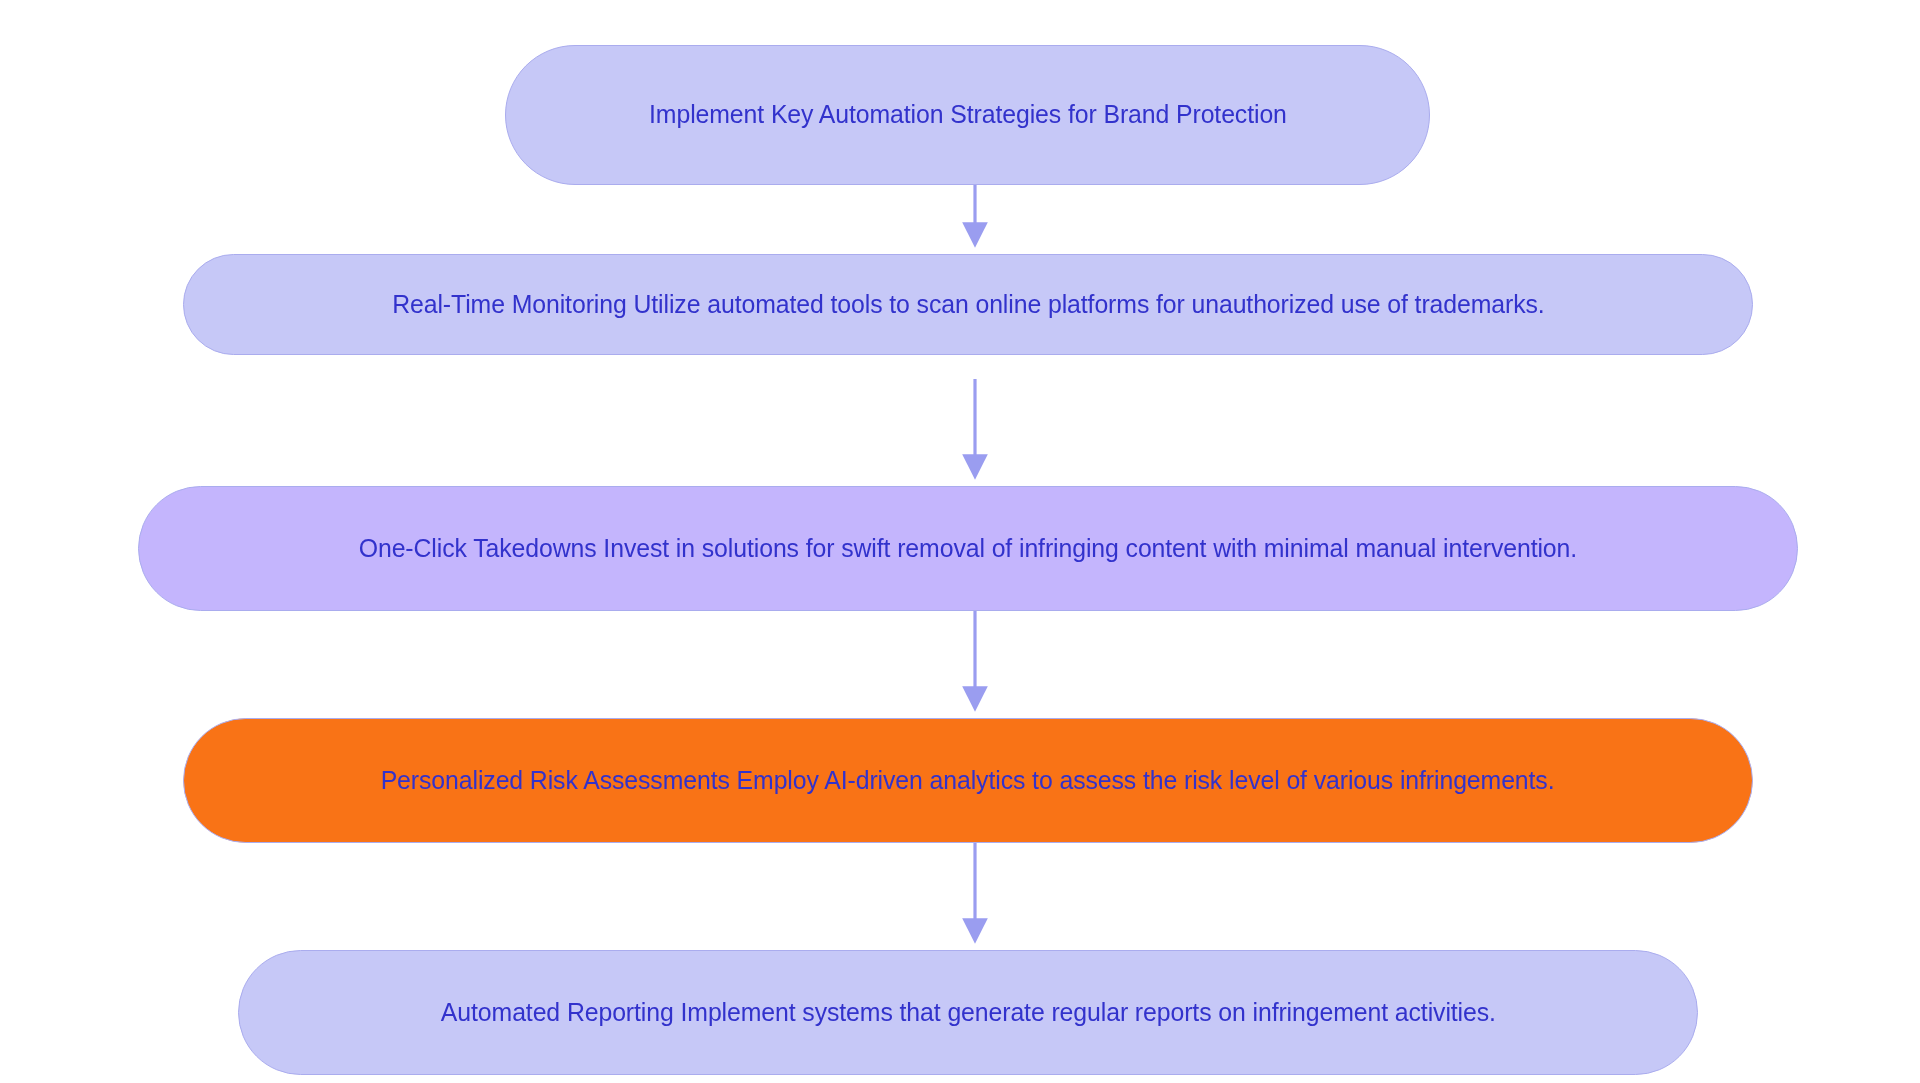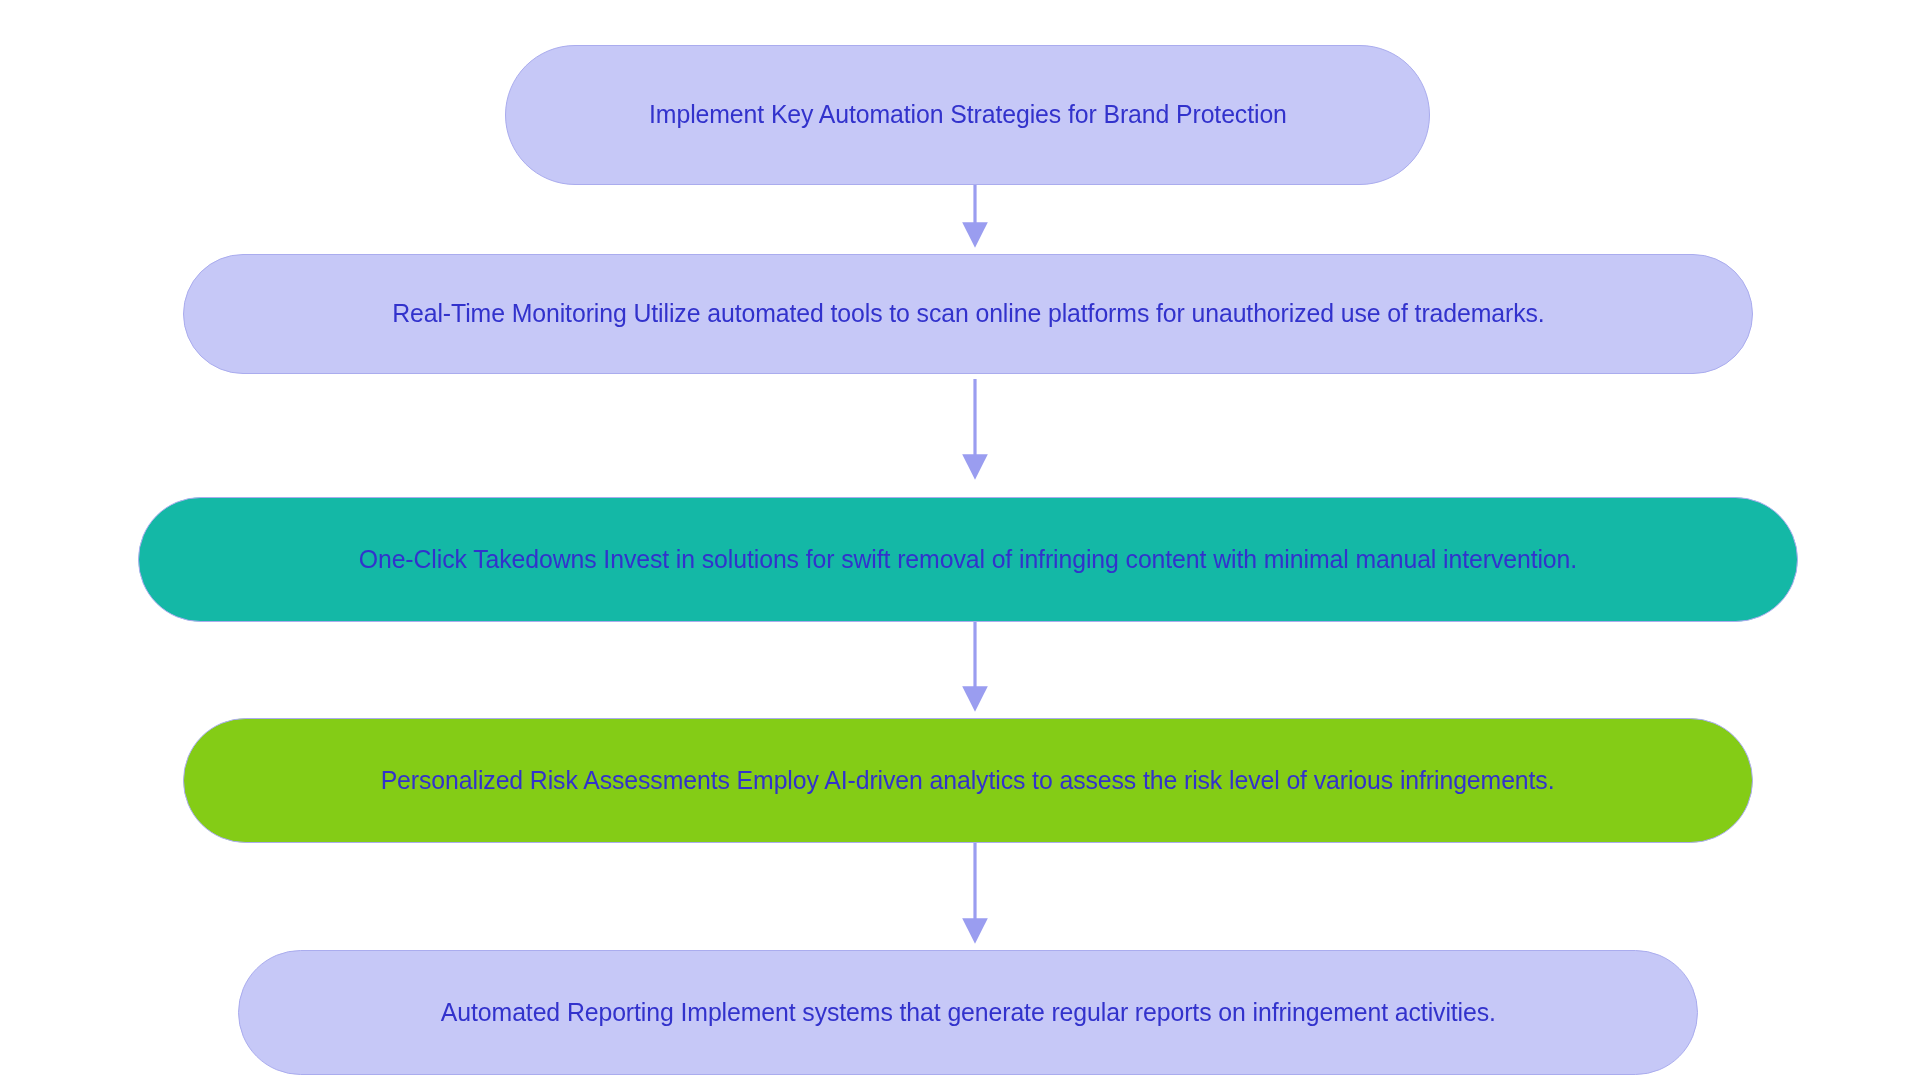--- a/index.html
+++ b/index.html
@@ -72,29 +72,29 @@
     </g>
     <g>
       <line x1="975" y1="843" x2="975" y2="922" stroke="#9a9df0" stroke-width="3.2" marker-end="url(#arrowhead)"></line>
     </g>
   </svg>
 
   <div class="node" id="n1" style="left: 505px; top: 5px; width: 925px; height: 140px; background: rgb(198, 200, 247); border-color: rgb(170, 172, 238); margin-top: 40px;">
     <span class="node-label" style="color: rgb(50, 50, 204);">Implement Key Automation Strategies for Brand Protection</span>
   </div>
 
-  <div class="node" id="n2" style="left: 183px; top: 254px; width: 1570px; height: 120px; background: rgb(198, 200, 247); border-color: rgb(170, 172, 238);">
+  <div class="node" id="n2" style="left: 183px; top: 254px; width: 1570px; height: 101px; background: rgb(198, 200, 247); border-color: rgb(170, 172, 238);">
     <span class="node-label" style="color: rgb(50, 50, 204);">Real-Time Monitoring Utilize automated tools to scan online platforms for unauthorized use of trademarks.</span>
   </div>
 
-  <div class="node" id="n3" style="left: 138px; top: 486px; width: 1660px; height: 125px; background: #14b8a6; border-color: rgb(170, 172, 238); margin-top: 11px;">
+  <div class="node" id="n3" style="left: 138px; top: 486px; width: 1660px; height: 125px; background: #c4b5fd; border-color: rgb(170, 172, 238);">
     <span class="node-label" style="color: rgb(50, 50, 204);">One-Click Takedowns Invest in solutions for swift removal of infringing content with minimal manual intervention.</span>
   </div>
 
-  <div class="node" id="n4" style="left: 183px; top: 718px; width: 1570px; height: 125px; background: #84cc16; border-color: rgb(170, 172, 238);">
+  <div class="node" id="n4" style="left: 183px; top: 718px; width: 1570px; height: 125px; background: #f97316; border-color: rgb(170, 172, 238);">
     <span class="node-label" style="color: rgb(50, 50, 204);">Personalized Risk Assessments Employ AI-driven analytics to assess the risk level of various infringements.</span>
   </div>
 
   <div class="node" id="n5" style="left: 238px; top: 950px; width: 1460px; height: 125px; background: rgb(198, 200, 247); border-color: rgb(170, 172, 238); text-align: center;">
     <span class="node-label" style="color: rgb(50, 50, 204);">Automated Reporting Implement systems that generate regular reports on infringement activities.</span>
   </div>
 
 </div>
 
 </body></html>

